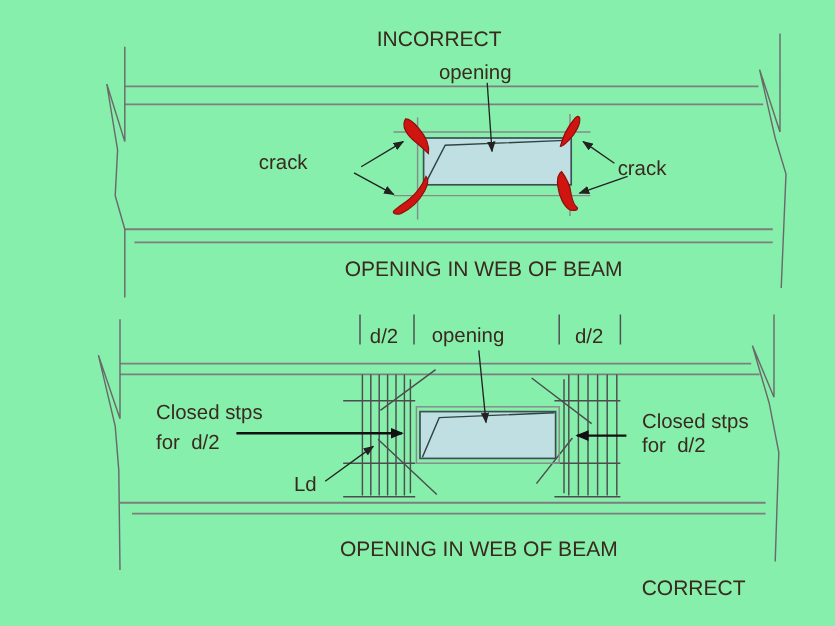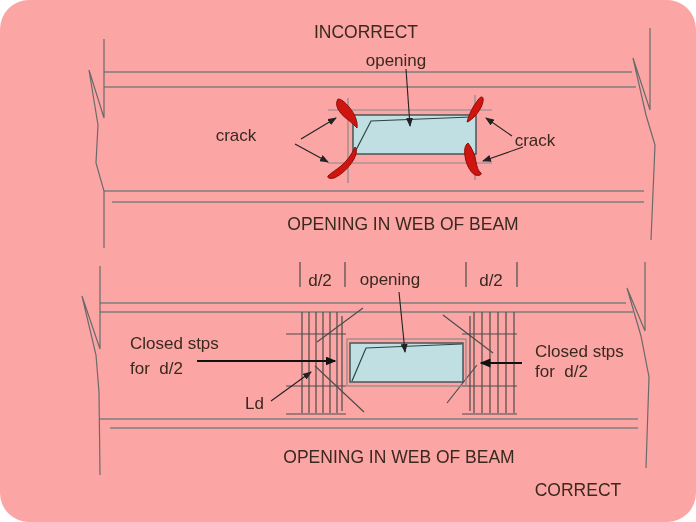--- a/index.html
+++ b/index.html
@@ -1,22 +1,21 @@
 <!DOCTYPE html>
 <html><head>
 <meta charset="utf-8">
 <style>
   html,body{margin:0;padding:0;background:#ffffff;}
   .canvas{
     position:relative;
     width:696px;height:522px;
-    background:#fca5a5;
+    background:#86efac;
     font-family:"Liberation Sans", sans-serif;
     overflow:hidden;
-    border-radius:29px;
   }
   svg{position:absolute;left:0;top:0;}
   .lbl{font-size:17px;fill:#3a291f;}
   .ttl{font-size:17.5px;fill:#3a291f;}
   .beam{stroke:#7e7e7e;stroke-width:1.6;fill:none;}
   .brk{stroke:#6a6a6a;stroke-width:1.2;fill:none;}
   .cons{stroke:#8a8a8a;stroke-width:1.2;fill:none;}
   .rebar{stroke:#4d4d4d;stroke-width:1.2;fill:none;}
   .leader{stroke:#222222;stroke-width:1.1;fill:none;}
   .leader-bold{stroke:#111111;stroke-width:2;fill:none;}

